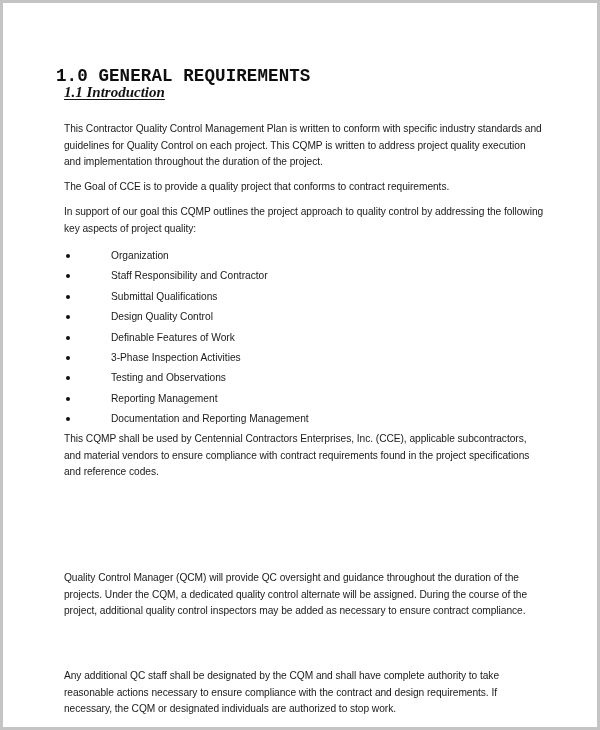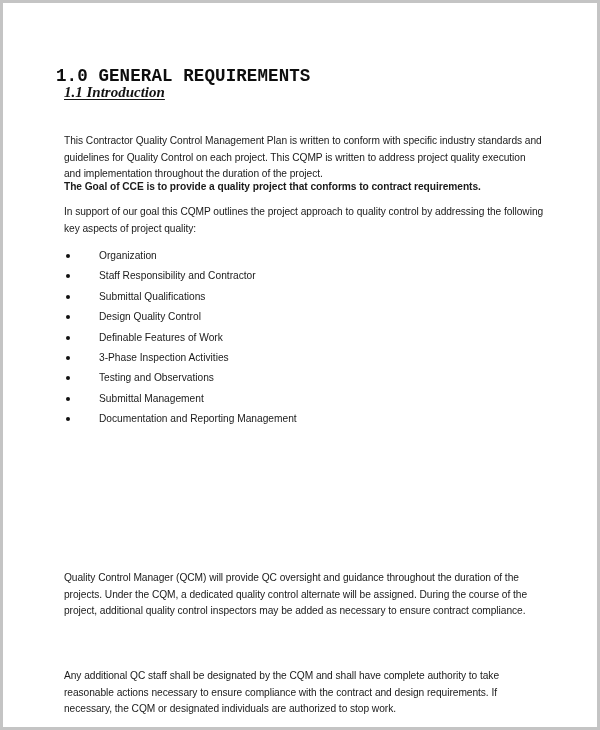--- a/index.html
+++ b/index.html
@@ -31,45 +31,45 @@
       font-family: "Liberation Serif", serif;
       font-weight: bold; font-style: italic; font-size: 15px;
       text-decoration: underline; text-underline-offset: 2px;
       color: #141414;
     }
     .p {
       position: absolute; left: 64px; width: 480px;
       font-size: 10.2px; line-height: 16.6px; color: #1a1a1a;
       letter-spacing: -0.05px;
     }
-    .bold { font-weight: bold; }
+    .bold { font-weight: normal; }
     .bullets {
       position: absolute; left: 64px; top: 249px; margin: 0; padding: 0; list-style: none;
     }
     .bullets li {
       position: relative; height: 20.4px;
       font-size: 10.2px; line-height: 14px; color: #1a1a1a;
     }
     .bullets .dot {
       position: absolute; left: 2px; top: 5px; width: 4px; height: 4px;
       border-radius: 50%; background: #111;
     }
-    .bullets .txt { position: absolute; left: 35px; top: 0; white-space: nowrap; }
+    .bullets .txt { position: absolute; left: 47px; top: 0; white-space: nowrap; }
   </style>
 </head>
 <body>
 
 <div class="frame"></div>
 <div class="page">
 
   <div class="h1">1.0 GENERAL REQUIREMENTS</div>
 
   <div class="h2" style="top:84px;">1.1 Introduction</div>
 
-  <div class="p" style="top:121px;margin-top:12px;">This Contractor Quality Control Management Plan is written to conform with specific industry standards and guidelines for Quality Control on each project.  This CQMP is written to address project quality execution and implementation throughout the duration of the project.</div>
+  <div class="p" style="top:121px;">This Contractor Quality Control Management Plan is written to conform with specific industry standards and guidelines for Quality Control on each project.  This CQMP is written to address project quality execution and implementation throughout the duration of the project.</div>
 
   <div class="p bold" style="top:179px;">The Goal of CCE is to provide a quality project that conforms to contract requirements.</div>
 
   <div class="p" style="top:204px;">In support of our goal this CQMP outlines the project approach to quality control by addressing the following key aspects of project quality:</div>
 
   <ul class="bullets">
     <li>
         <span class="dot"></span>
         <span class="txt">Organization</span>
       </li>
@@ -92,28 +92,29 @@
     <li>
         <span class="dot"></span>
         <span class="txt">3-Phase Inspection Activities</span>
       </li>
     <li>
         <span class="dot"></span>
         <span class="txt">Testing and Observations</span>
       </li>
     <li>
         <span class="dot"></span>
-        <span class="txt">Submittal Management</span>
+        <span class="txt">Reporting Management</span>
       </li>
     <li>
         <span class="dot"></span>
         <span class="txt">Documentation and Reporting Management</span>
       </li>
   </ul>
 
+  <div class="p" style="top:431px;">This CQMP shall be used by Centennial Contractors Enterprises, Inc. (CCE), applicable subcontractors, and material vendors to ensure compliance with contract requirements found in the project specifications and reference codes.</div>
 
 
 
   <div class="p" style="top:570px;">Quality Control Manager (QCM) will provide QC oversight and guidance throughout the duration of the projects. Under the CQM, a dedicated quality control alternate will be assigned. During the course of the project, additional quality control inspectors may be added as necessary to ensure contract compliance.</div>
 
   <div class="p" style="top:645px;margin-top:23px;">Any additional QC staff shall be designated by the CQM and shall have complete authority to take reasonable actions necessary to ensure compliance with the contract and design requirements. If necessary, the CQM or designated individuals are authorized to stop work.</div>
 
 </div>
 
 </body></html>

